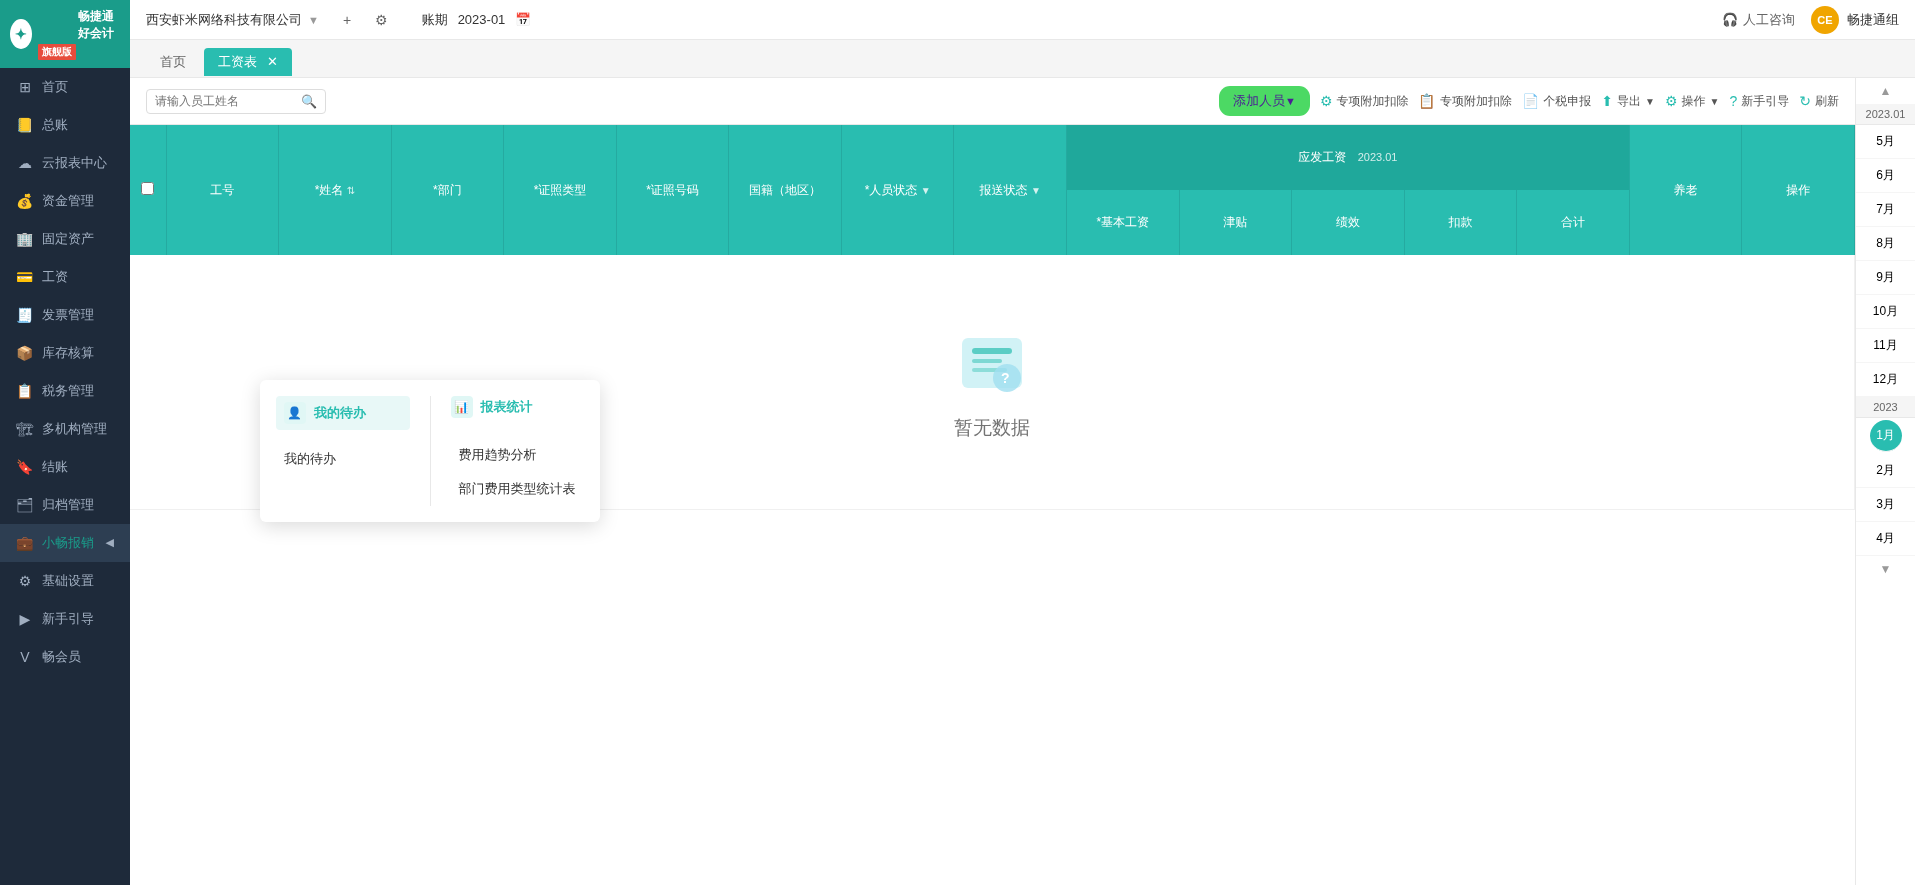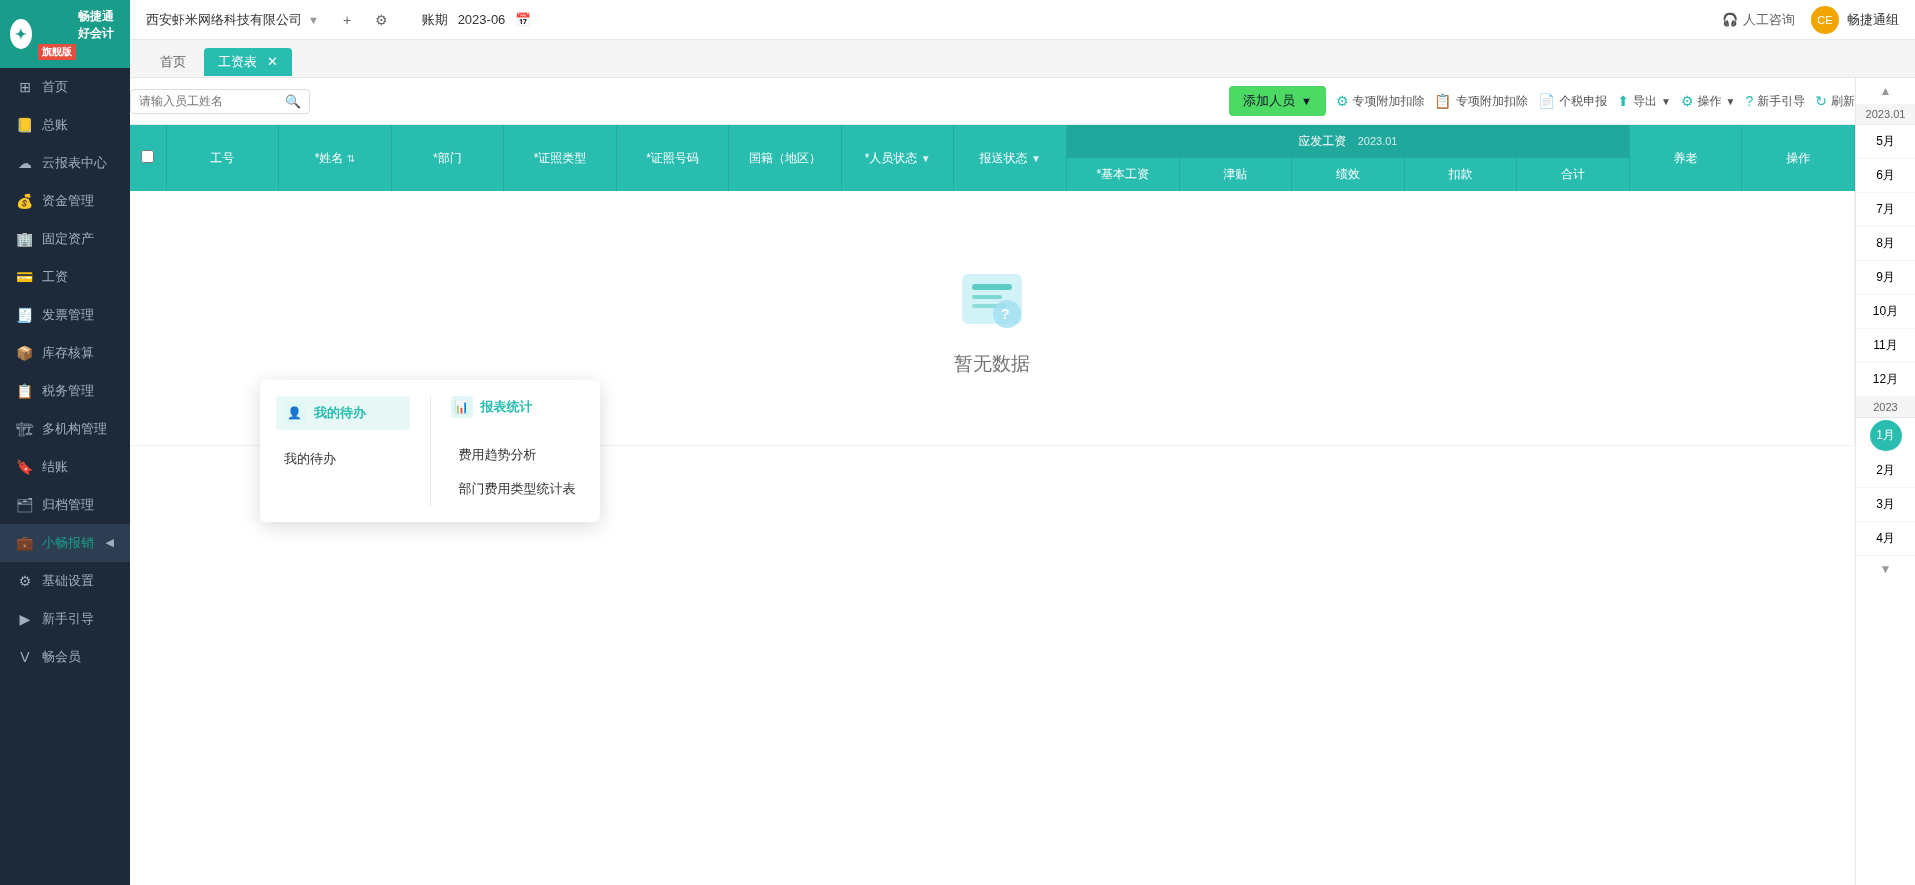--- a/index.html
+++ b/index.html
@@ -115,20 +115,21 @@
     .topbar-avatar {
       width: 28px;
       height: 28px;
       background: #f0a500;
       border-radius: 50%;
       display: flex;
       align-items: center;
       justify-content: center;
       color: white;
       font-size: 11px;
+      font-weight: bold;
     }
 
     
     .tabbar {
       background: #f5f5f5;
       border-bottom: 1px solid #e8e8e8;
       display: flex;
       align-items: center;
       padding: 6px 16px 0;
       gap: 4px;
@@ -160,21 +161,21 @@
       display: flex;
       flex-direction: column;
       overflow: hidden;
       background: white;
     }
 
     
     .toolbar {
       display: flex;
       align-items: center;
-      padding: 8px 0;
+      padding: 8px 16px;
       gap: 12px;
       background: white;
       border-bottom: 1px solid #e8e8e8;
     }
     .search-box {
       display: flex;
       align-items: center;
       border: 1px solid #ddd;
       border-radius: 4px;
       padding: 4px 8px;
@@ -191,29 +192,28 @@
       background: transparent;
     }
     .toolbar-right {
       margin-left: auto;
       display: flex;
       align-items: center;
       gap: 10px;
     }
     .btn-add {
       background: #4cd964;
-      color: #0f172a;
+      color: #4c1d95;
       border: none;
-      border-radius: 4px;
+      border-radius: 11px;
       padding: 6px 14px;
       cursor: pointer;
       font-size: 13px;
       display: flex;
       align-items: center;
-      gap: 6px;
     }
     .btn-add .arrow { font-size: 11px; }
     .toolbar-action {
       display: flex;
       align-items: center;
       gap: 4px;
       color: #555;
       cursor: pointer;
       font-size: 12px;
     }
@@ -225,21 +225,21 @@
       overflow: auto;
     }
     .salary-table {
       width: 100%;
       border-collapse: collapse;
       table-layout: fixed;
     }
     .salary-table th {
       background: #29bdb0;
       color: white;
-      padding: 8px 6px;
+      padding: 24px 6px;
       text-align: center;
       font-size: 12px;
       font-weight: normal;
       border-right: 1px solid #25aaa0;
       white-space: nowrap;
       margin-top: 43px;
     }
     .salary-table th.group-header {
       background: #1fa89b;
     }
@@ -453,21 +453,21 @@
 
   <div class="topbar">
     <div class="topbar-company">
       <span>西安虾米网络科技有限公司</span>
       <span style="color:#999;font-size:11px;">▼</span>
     </div>
     <span class="topbar-add-icon">+</span>
     <span class="topbar-setting-icon">⚙</span>
     <div class="topbar-period">
       <span>账期</span>
-      <span style="margin-left:4px;">2023-06</span>
+      <span style="margin-left:4px;">2023-01</span>
       <span style="color:#29bdb0;margin-left:4px;">📅</span>
     </div>
     <div class="topbar-right">
       <div class="topbar-btn">
         <span>🎧</span>
         <span>人工咨询</span>
       </div>
       <div style="display:flex;align-items:center;gap:8px;">
         <div class="topbar-avatar">
           <span>CE</span>

